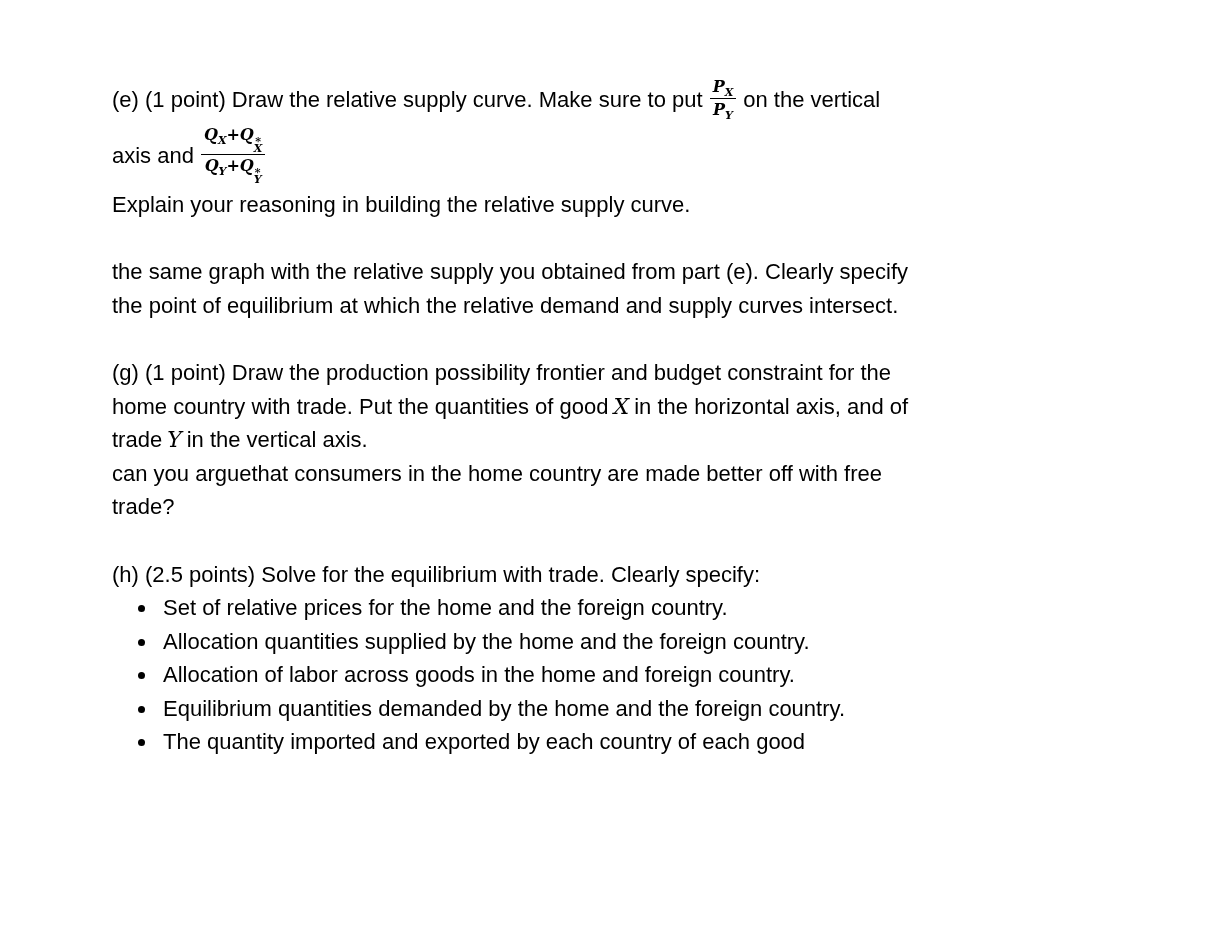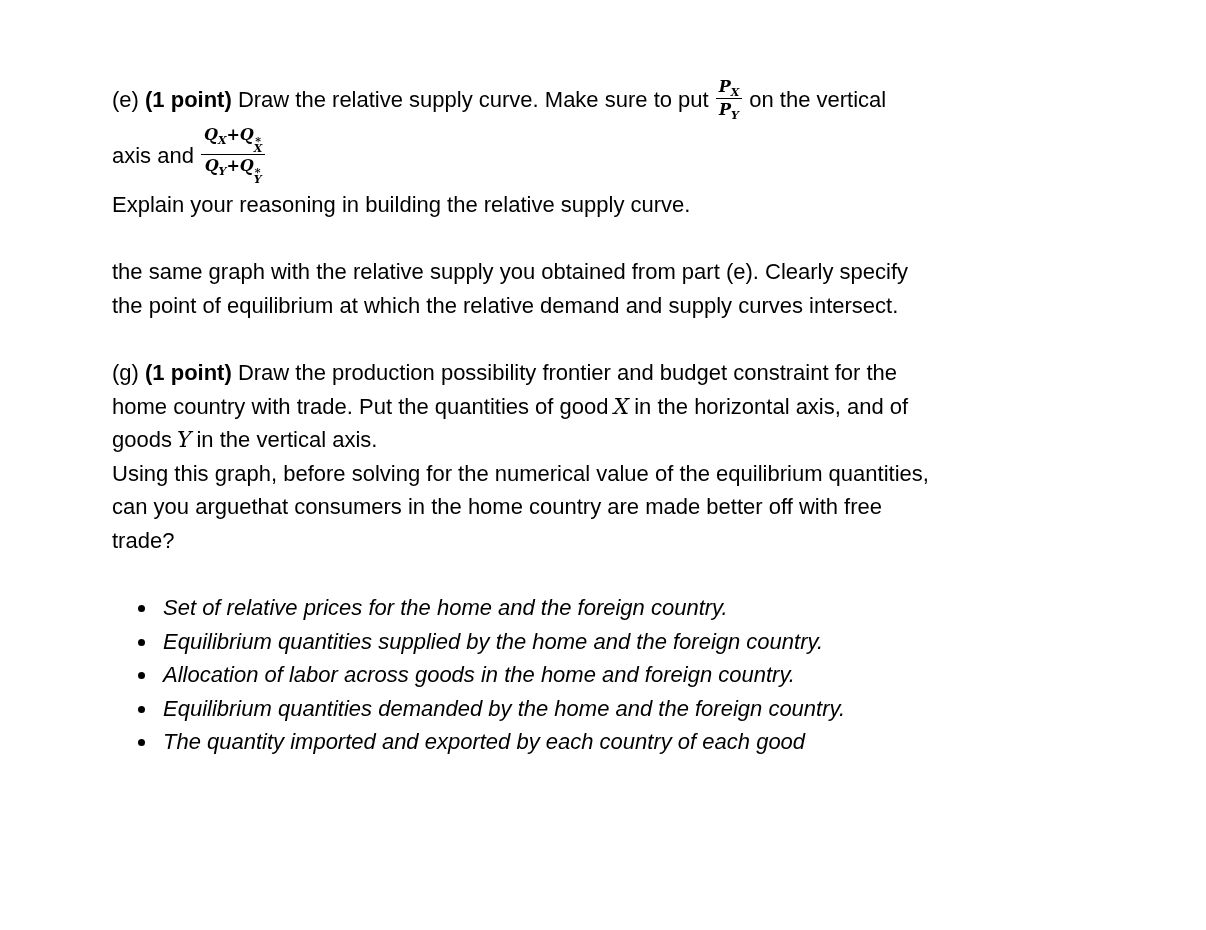--- a/index.html
+++ b/index.html
@@ -19,21 +19,21 @@
     padding: 80px 60px 0 112px;
   }
   .para { margin: 0 0 34px 0; }
   .pline {
     line-height: 33.5px;
     white-space: nowrap;
   }
   .pline.tall {
     margin: 6px 0 2px 0;
   }
-  strong { font-weight: bold; }
+  strong { font-weight: normal; }
   
   .mvar {
     font-family: "DejaVu Serif", serif;
     font-style: italic;
     margin: 0 5px;
   }
   
   .frac {
     display: inline-block;
     vertical-align: middle;
@@ -73,21 +73,20 @@
   .ss .ss-sub { display: block; }
   ul.bullets {
     margin: 0;
     padding-left: 46px;
     list-style-type: disc;
   }
   ul.bullets li {
     line-height: 33.5px;
     padding-left: 5px;
     white-space: nowrap;
-    font-style: italic;
   }
 </style>
 </head>
 <body>
 
 <div class="page">
 
   <div class="para">
     <div class="pline"><span>(e)</span> <strong>(1 point)</strong> <span>Draw the relative supply curve. Make sure to put</span><span class="frac"><span class="num"><span>P</span><sub>X</sub></span><span class="den"><span>P</span><sub>Y</sub></span></span><span>on the vertical</span></div>
 
@@ -103,29 +102,29 @@
   </div>
 
   <div class="para">
     <div class="pline">the same graph with the relative supply you obtained from part (e). Clearly specify</div>
     <div class="pline">the point of equilibrium at which the relative demand and supply curves intersect.</div>
   </div>
 
   <div class="para">
     <div class="pline"><span>(g)</span> <strong>(1 point)</strong> <span>Draw the production possibility frontier and budget constraint for the</span></div>
     <div class="pline"><span>home country with trade. Put the quantities of good</span><span class="mvar">X</span><span>in the horizontal axis, and of</span></div>
-    <div class="pline"><span>goods</span><span class="mvar">Y</span><span>in the vertical axis.</span></div>
-    <div class="pline">Using this graph, before solving for the numerical value of the equilibrium quantities,</div>
+    <div class="pline"><span>trade</span><span class="mvar">Y</span><span>in the vertical axis.</span></div>
     <div class="pline">can you arguethat consumers in the home country are made better off with free</div>
     <div class="pline">trade?</div>
   </div>
 
   <div class="para">
+    <div class="pline"><span>(h)</span> <strong>(2.5 points)</strong> <span>Solve for the equilibrium with trade. Clearly specify:</span></div>
     <ul class="bullets">
       <li>Set of relative prices for the home and the foreign country.</li>
-      <li>Equilibrium quantities supplied by the home and the foreign country.</li>
+      <li>Allocation quantities supplied by the home and the foreign country.</li>
       <li>Allocation of labor across goods in the home and foreign country.</li>
       <li>Equilibrium quantities demanded by the home and the foreign country.</li>
       <li>The quantity imported and exported by each country of each good</li>
     </ul>
   </div>
 
 </div>
 
 </body></html>

